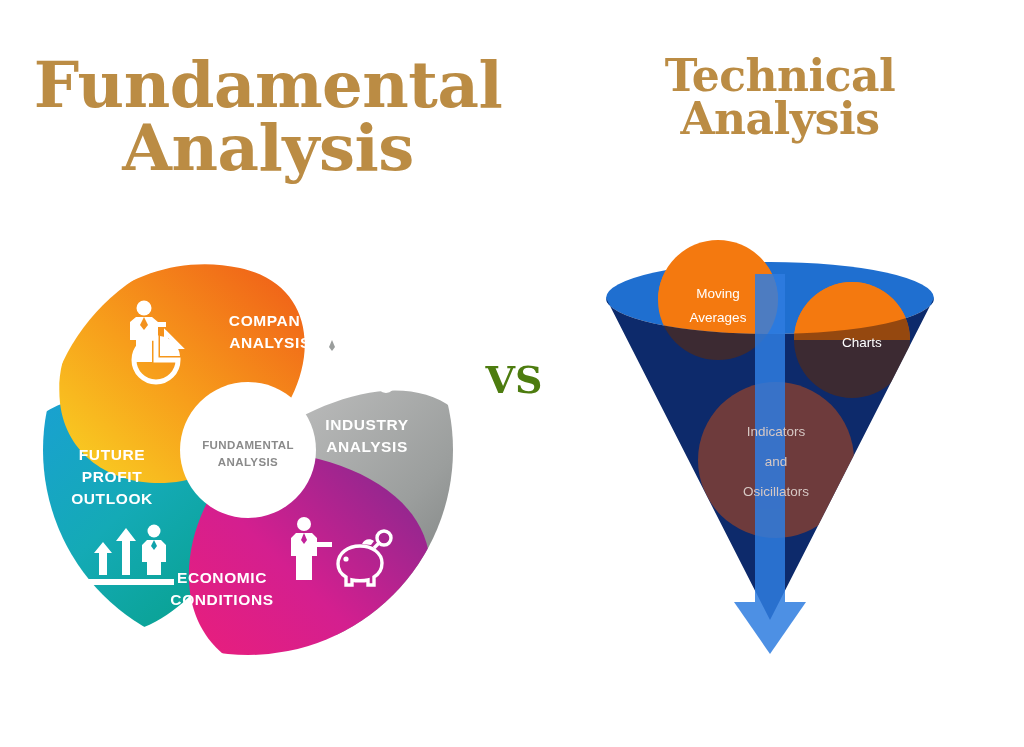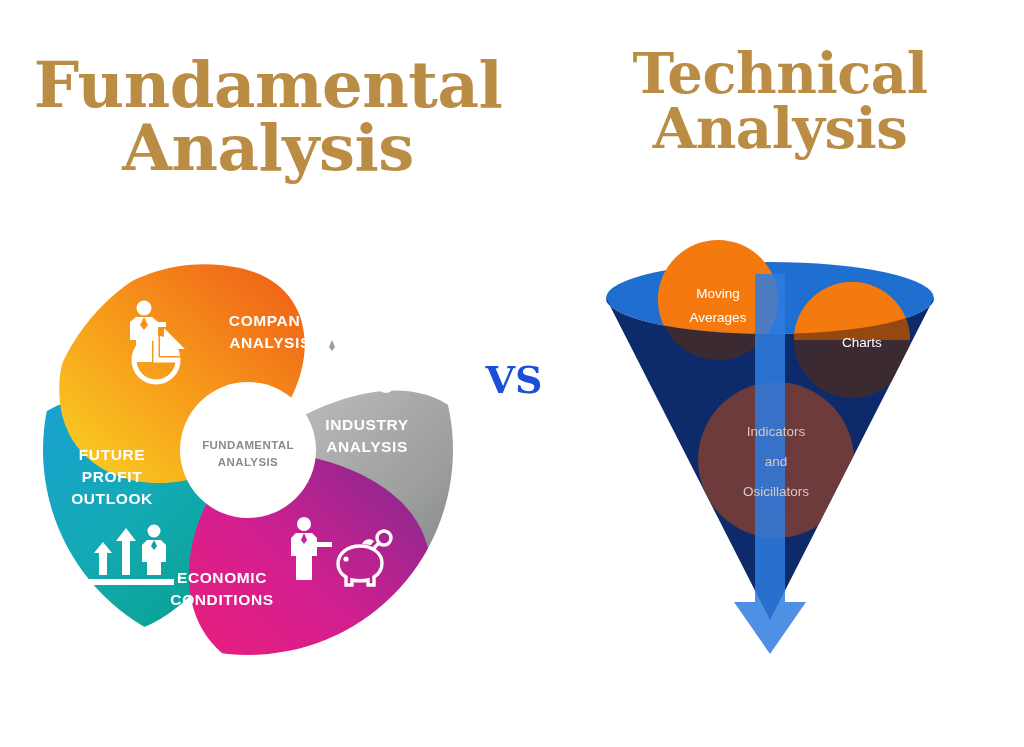--- a/index.html
+++ b/index.html
@@ -36,35 +36,35 @@
     white-space: pre-line;
   }
   #title-fundamental {
     left: 28px;
     top: 44px;
     width: 480px;
     font-size: 64px;
   }
   #title-technical {
     left: 560px;
-    top: 36px;
+    top: 44px;
     width: 440px;
-    font-size: 56px;
+    font-size: 44px;
   }
 
   #vs-label {
     position: absolute;
     left: 462px;
     top: 347px;
     width: 104px;
     text-align: center;
     font-family: "DejaVu Serif", serif;
     font-weight: bold;
     font-size: 38px;
-    color: #1d4ed8;
+    color: #4d7c0f;
   }
 
   
   #left-diagram {
     position: absolute;
     left: 30px;
     top: 228px;
     width: 460px;
     height: 440px;
   }

